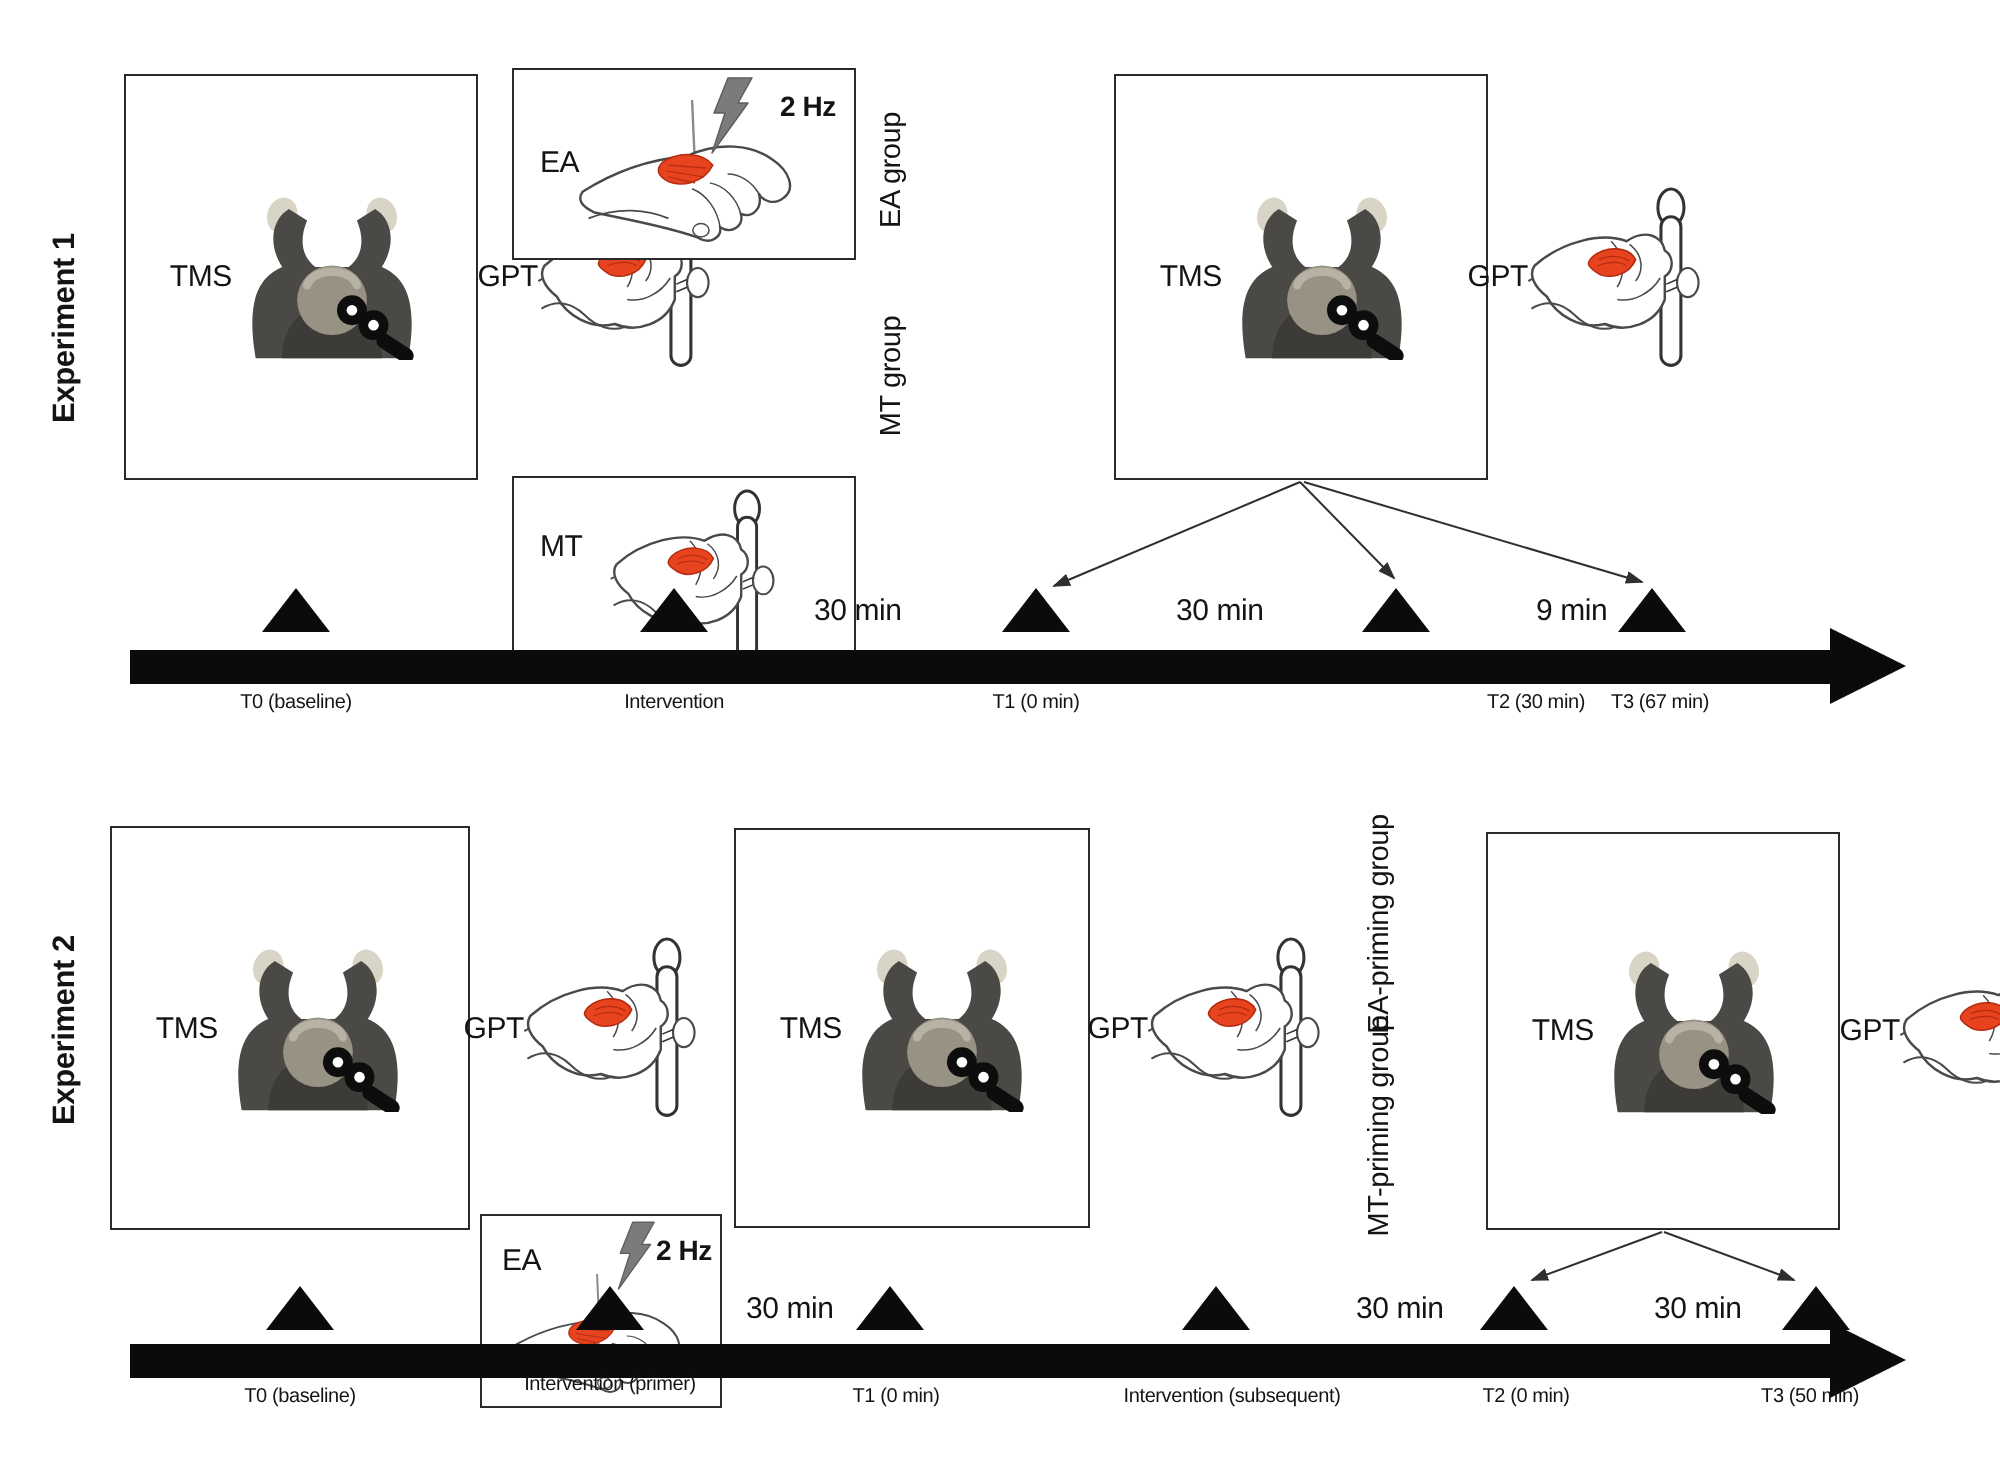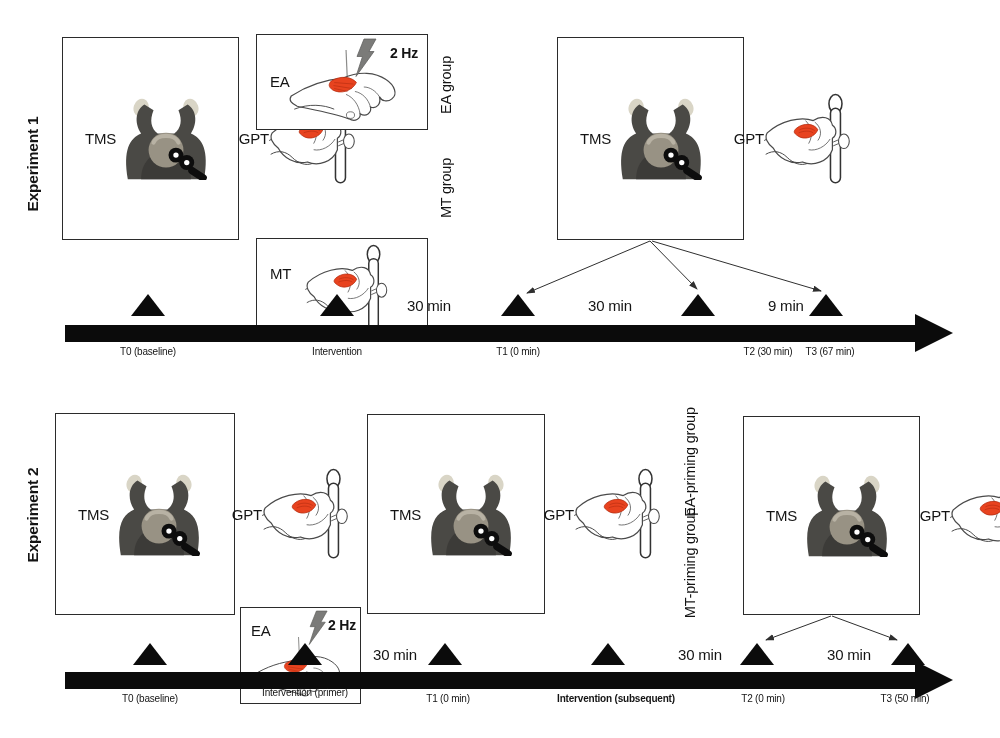--- a/index.html
+++ b/index.html
@@ -254,21 +254,21 @@
   </div>
   <div class="interval" style="left:777px;top:644px;width:111px;">
     <span class="dash"></span>
     <span class="iv-label">30 min</span>
     <span class="dash"></span>
   </div>
 
   <div class="tl-label" style="left:150px;top:693px;">T0 (baseline)</div>
   <div class="tl-label" style="left:305px;top:687px;">Intervention (primer)</div>
   <div class="tl-label" style="left:448px;top:693px;">T1 (0 min)</div>
-  <div class="tl-label" style="left:616px;top:693px;font-weight:bold;">Intervention (subsequent)</div>
+  <div class="tl-label" style="left:616px;top:693px;">Intervention (subsequent)</div>
   <div class="tl-label" style="left:763px;top:693px;">T2 (0 min)</div>
   <div class="tl-label" style="left:905px;top:693px;">T3 (50 min)</div>
 
   <svg class="overlay" width="1000" height="738">
     <defs>
       <marker id="arr" markerWidth="10" markerHeight="8" refX="8" refY="3.2" orient="auto" markerUnits="userSpaceOnUse">
         <path d="M0,0 L9,3.2 L0,6.4 Z" fill="#2f2f2f"></path>
       </marker>
     </defs>
     <line class="fan" x1="650" y1="241" x2="527" y2="293" marker-end="url(#arr)"></line>

